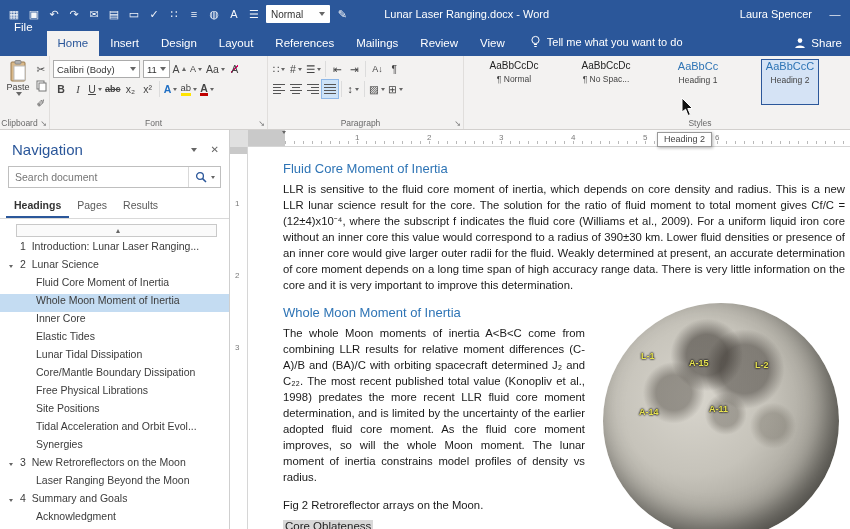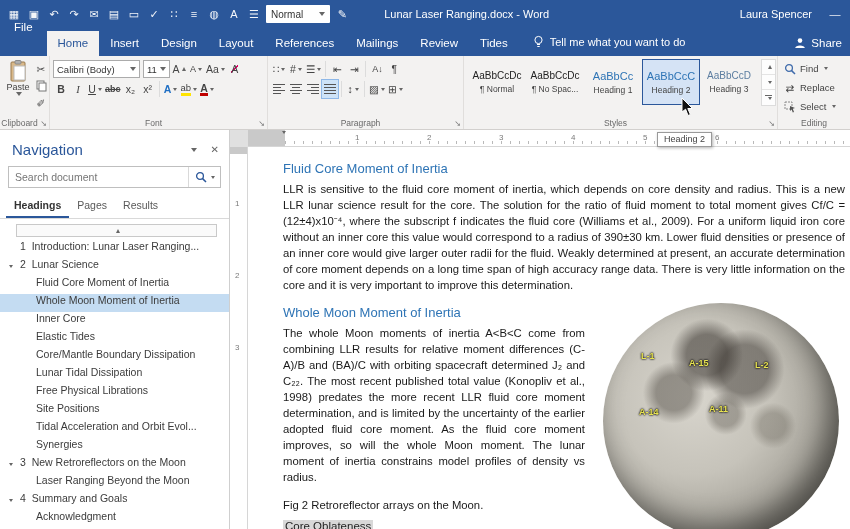--- a/index.html
+++ b/index.html
@@ -50,21 +50,21 @@
   .fx { color:#1f6fc4; font-weight:bold; }
   .hl span:first-child { border-bottom:3px solid #ffe400; line-height:10px; font-size:9.5px; }
   .fc span:first-child { border-bottom:3px solid #c00000; line-height:10px; font-weight:bold; }
   .smallcap { font-size:9px; letter-spacing:0; }
   .clearfmt { position:relative; }
   .clearfmt span:first-child { background:linear-gradient(135deg, transparent 46%, #d06 47%, #d06 53%, transparent 54%); }
   .ic12 { width:12px; height:12px; }
 
   
   .stylegal { display:flex; align-items:flex-start; padding:3px 0 0 4px; }
-  .stylebox { width:58px; height:46px; border:1px solid transparent; display:flex; flex-direction:column; align-items:center; justify-content:center; margin:0 0; cursor:pointer; background:#f3f2f1; }
+  .stylebox { width:58px; height:46px; border:1px solid transparent; display:flex; flex-direction:column; align-items:center; justify-content:flex-start; margin:0 17px; cursor:pointer; background:#f3f2f1; }
   .stylebox .samp { font-size:10px; color:#222; white-space:nowrap; }
   .stylebox .sname { font-size:8.5px; color:#444; margin-top:3px; white-space:nowrap; }
   .stylebox.hstyle .samp { color:#2e74b5; font-size:11px; }
   .stylebox.h3 .samp { color:#5b7da0; font-size:10px; }
   .stylebox.sel { border:1px solid #2b579a; background:#d5e3f5; }
   .galarrows { width:15px; display:flex; flex-direction:column; margin-left:3px; border:1px solid #dcdcdc; background:#fdfdfd; }
   .gabtn { height:15px; display:flex; align-items:center; justify-content:center; border-bottom:1px solid #e4e4e4; cursor:pointer; }
   .gabtn.more { flex-direction:column; gap:1px; border-bottom:none; }
   .gabtn .bar { width:7px; height:1.5px; background:#666; }
 
@@ -160,21 +160,21 @@
 
   <div class="tabrow">
     <span class="tab file">File</span>
     <span class="tab active">Home</span>
     <span class="tab">Insert</span>
     <span class="tab">Design</span>
     <span class="tab">Layout</span>
     <span class="tab">References</span>
     <span class="tab">Mailings</span>
     <span class="tab">Review</span>
-    <span class="tab">Tides</span>
+    <span class="tab">View</span>
     <div class="tellme">
       <svg width="11" height="14" viewBox="0 0 11 14">
           <circle cx="5.5" cy="5" r="3.6" fill="none" stroke="#fff" stroke-width="1"></circle>
           <path d="M4 9.5h3M4.3 11.5h2.4" stroke="#fff" stroke-width="1"></path>
         </svg>
       <span>Tell me what you want to do</span>
     </div>
     <div class="share">
       <svg width="12" height="12" viewBox="0 0 12 12">
           <circle cx="6" cy="3.6" r="2.3" fill="#fff"></circle>
@@ -429,24 +429,24 @@
         <div class="nv l2 sel">
             <span class="txt">Whole Moon Moment of Inertia</span>
           </div>
         <div class="nv l2">
             <span class="txt">Inner Core</span>
           </div>
         <div class="nv l2">
             <span class="txt">Elastic Tides</span>
           </div>
         <div class="nv l2">
+            <span class="txt">Lunar Tidal Dissipation</span>
+          </div>
+        <div class="nv l2">
             <span class="txt">Core/Mantle Boundary Dissipation</span>
-          </div>
-        <div class="nv l2">
-            <span class="txt">Lunar Tidal Dissipation</span>
           </div>
         <div class="nv l2">
             <span class="txt">Free Physical Librations</span>
           </div>
         <div class="nv l2">
             <span class="txt">Site Positions</span>
           </div>
         <div class="nv l2">
             <span class="txt">Tidal Acceleration and Orbit Evol...</span>
           </div>

